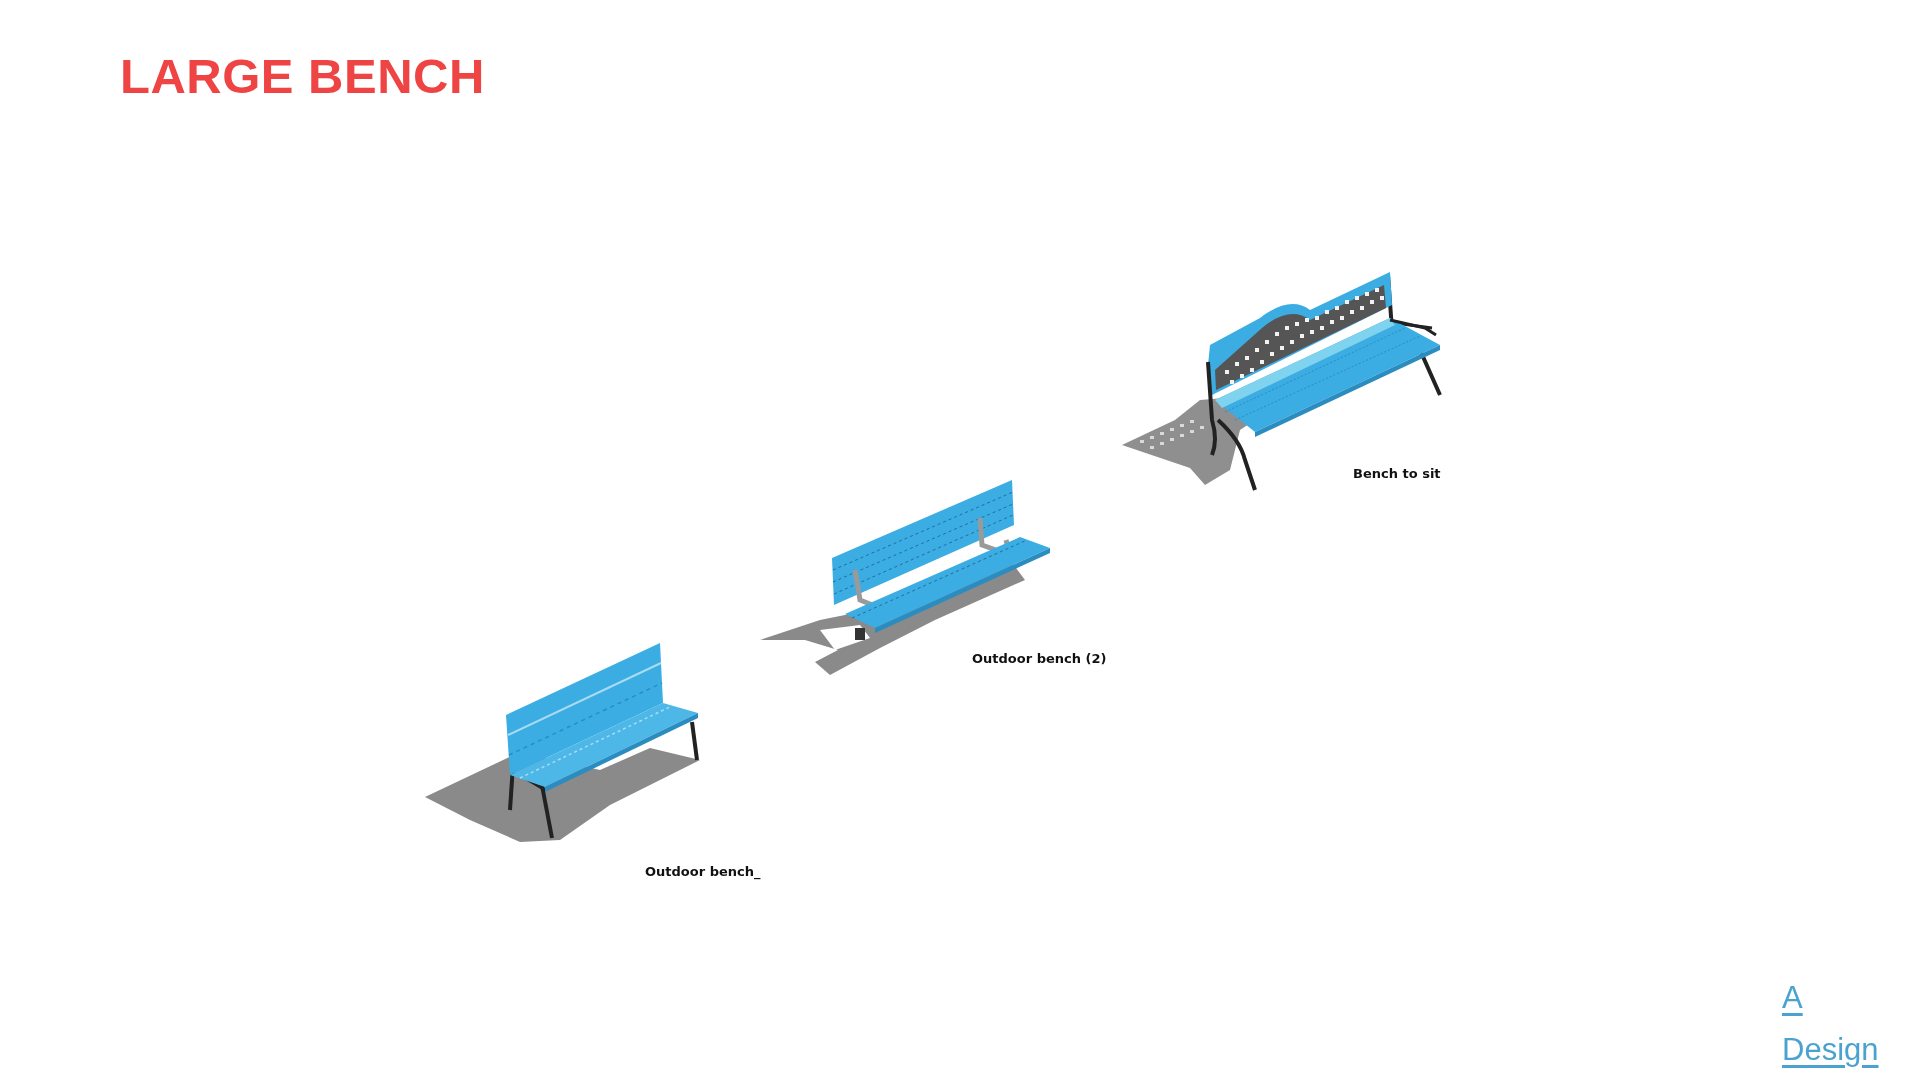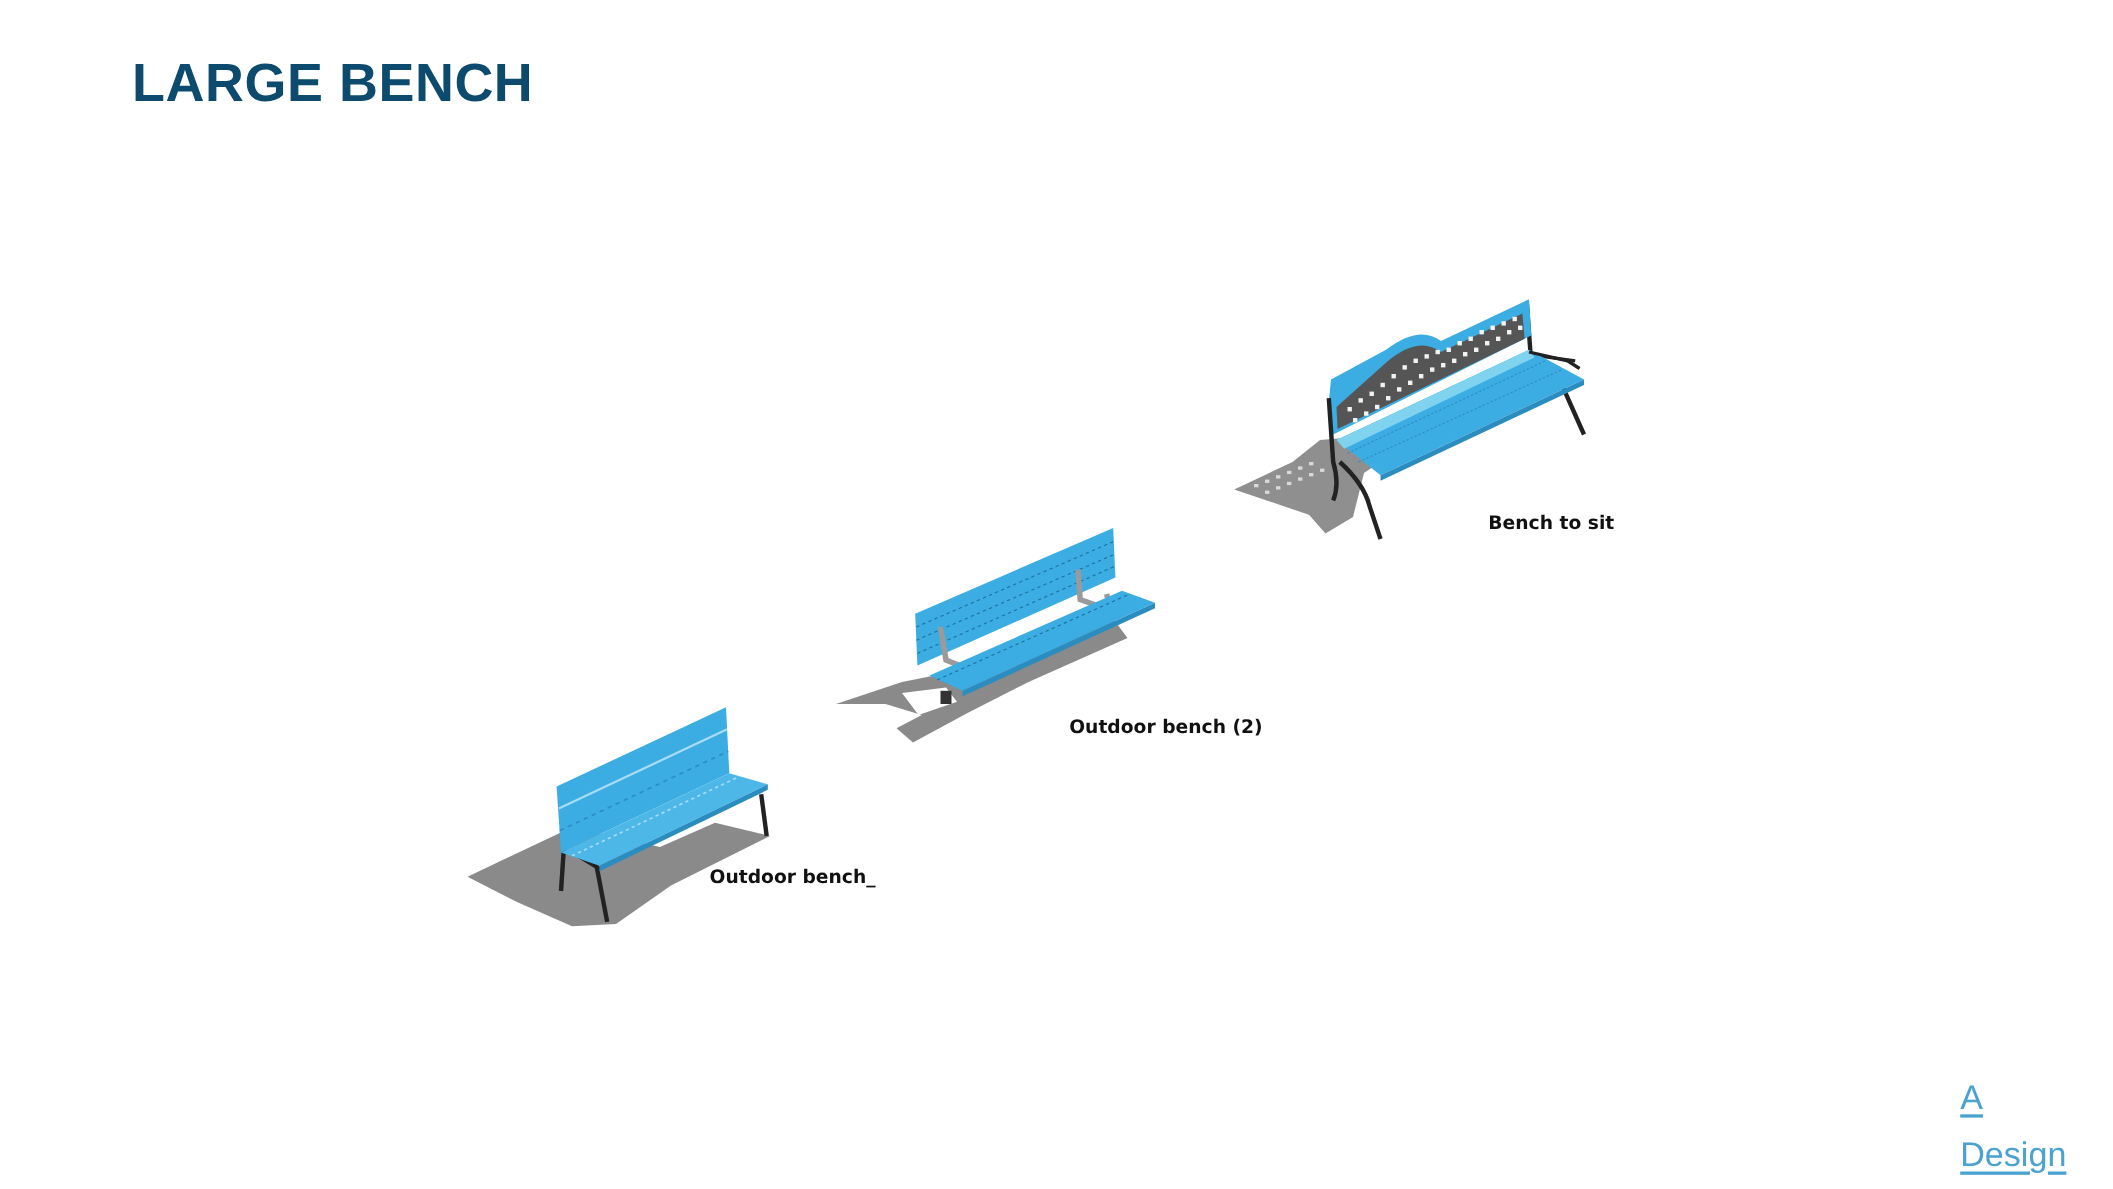--- a/index.html
+++ b/index.html
@@ -1,18 +1,18 @@
 <!DOCTYPE html>
 <html><head>
 <meta charset="utf-8">
 <style>
   html, body { margin:0; padding:0; background:#ffffff; }
   body { width:1921px; height:1081px; position:relative; overflow:hidden; font-family:"Liberation Sans", sans-serif; }
-  .title { position:absolute; left:120px; top:48px; font-size:49px; font-weight:700; color:#0c4a6e; letter-spacing:0.5px; margin:0; line-height:56px; }
-  .label { position:absolute; font-size:17px; font-weight:700; color:#111; font-family:"DejaVu Sans", sans-serif; white-space:nowrap; }
+  .title { position:absolute; left:120px; top:48px; font-size:49px; font-weight:700; color:#ef4444; letter-spacing:0.5px; margin:0; line-height:56px; }
+  .label { position:absolute; font-size:13px; font-weight:700; color:#111; font-family:"DejaVu Sans", sans-serif; white-space:nowrap; }
   .art { position:absolute; left:0; top:0; }
   .logo { position:absolute; left:1782px; top:980px; color:#4aa3cf; font-family:"Liberation Sans", sans-serif; font-size:31px; line-height:36px; }
   .logo span { display:block; text-decoration:underline; text-decoration-thickness:3px; text-underline-offset:5px; }
   .logo .l2 { margin-top:16px; }
 </style>
 </head>
 <body>
 
 <h1 class="title">LARGE BENCH</h1>
 
@@ -120,20 +120,20 @@
     <line x1="1225" y1="412" x2="1405" y2="328" stroke="#2b8cc0" stroke-width="1" stroke-dasharray="2,2"></line>
     <line x1="1235" y1="420" x2="1420" y2="336" stroke="#2b8cc0" stroke-width="1" stroke-dasharray="2,2"></line>
     <polygon points="1255,432 1440,345 1440,350 1255,437" fill="#2b8cc0"></polygon>
 
     <path d="M1208,362 L1212,420 Q1218,440 1212,455" fill="none" stroke="#222" stroke-width="4"></path>
     <path d="M1218,420 Q1240,440 1245,460 L1255,490" fill="none" stroke="#222" stroke-width="4"></path>
     <path d="M1390,320 L1425,328 L1436,335" fill="none" stroke="#222" stroke-width="3"></path>
   </g>
 </svg>
 
-<div class="label" style="left:645px; top:788px;">Outdoor bench_</div>
+<div class="label" style="left:645px; top:864px;">Outdoor bench_</div>
 <div class="label" style="left:972px; top:651px;">Outdoor bench (2)</div>
 <div class="label" style="left:1353px; top:466px;">Bench to sit</div>
 
 <div class="logo">
   <span class="l1">A</span>
   <span class="l2">Design</span>
 </div>
 
 </body></html>

